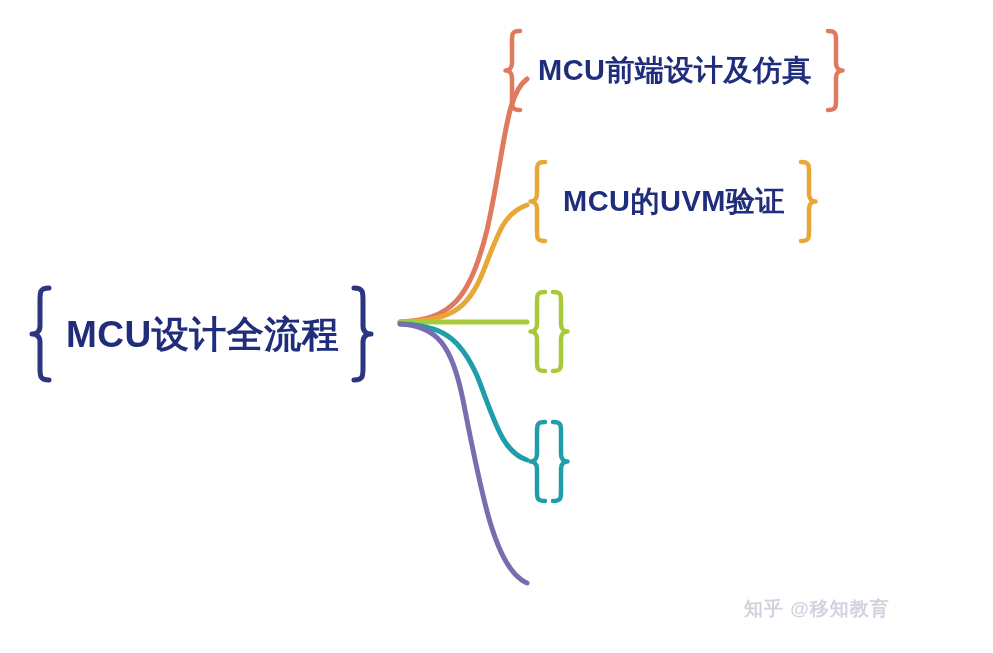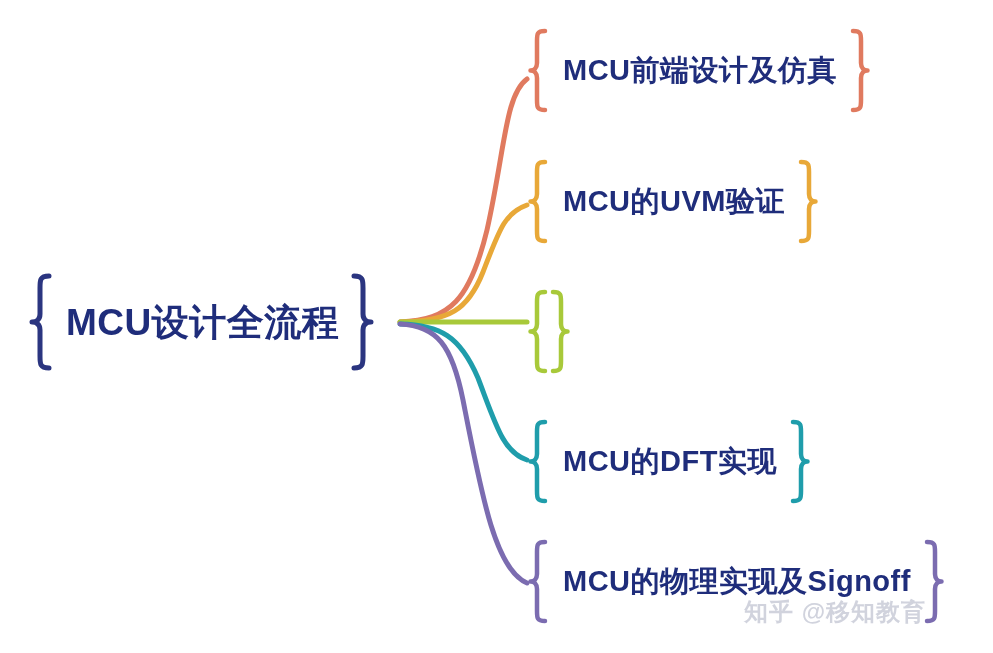--- a/index.html
+++ b/index.html
@@ -41,47 +41,47 @@
 
   
   .brace {
     display: block;
     flex: 0 0 auto;
   }
 
   
   #root-node {
     left: 28px;
-    top: 272px;
+    top: 284px;
   }
   #root-node .node-label {
     font-size: 37px;
     color: #1f2d7b;
     padding: 0 10px 0 12px;
   }
 
   
   .branch-node .node-label {
     font-size: 29px;
     color: #1f2d7b;
     padding: 0 12px 0 14px;
   }
 
-  #branch-0 { left: 527px; top: 27px; }
+  #branch-0 { left: 502px; top: 27px; }
   #branch-1 { left: 527px; top: 158px; justify-content: center; }
   #branch-2 { left: 527px; top: 288px; }
   #branch-3 { left: 527px; top: 418px; }
   #branch-4 { left: 527px; top: 538px; }
 
   
   #watermark {
     position: absolute;
     left: 744px;
     top: 596px;
-    font-size: 24px;
+    font-size: 19px;
     font-weight: bold;
     color: #c9ccd8;
     opacity: 0.85;
     letter-spacing: 1px;
     white-space: nowrap;
     user-select: none;
   }
 </style>
 </head>
 <body>
@@ -134,31 +134,21 @@
     </svg>
     <svg class="brace" width="22" height="87" viewBox="0 0 22 87" xmlns="http://www.w3.org/2000/svg">
       <path d="M 4 4 C 12 4, 12 7, 12 14 L 12 36 C 12 41, 15 43.5, 18.5 43.5 C 15 43.5, 12 46, 12 51 L 12 73 C 12 80, 12 83, 4 83" fill="none" stroke="#a8c93a" stroke-width="4.5" stroke-linecap="round" stroke-linejoin="round"></path>
     </svg>
   </div>
 
   <div class="node branch-node" id="branch-3">
     <svg class="brace" width="22" height="87" viewBox="0 0 22 87" xmlns="http://www.w3.org/2000/svg">
       <path d="M 18 4 C 10 4, 10 7, 10 14 L 10 36 C 10 41, 7 43.5, 3.5 43.5 C 7 43.5, 10 46, 10 51 L 10 73 C 10 80, 10 83, 18 83" fill="none" stroke="#1f9dab" stroke-width="4.5" stroke-linecap="round" stroke-linejoin="round"></path>
     </svg>
-    <span class="node-label">MCU的DFT实现</span>
     <svg class="brace" width="22" height="87" viewBox="0 0 22 87" xmlns="http://www.w3.org/2000/svg">
       <path d="M 4 4 C 12 4, 12 7, 12 14 L 12 36 C 12 41, 15 43.5, 18.5 43.5 C 15 43.5, 12 46, 12 51 L 12 73 C 12 80, 12 83, 4 83" fill="none" stroke="#1f9dab" stroke-width="4.5" stroke-linecap="round" stroke-linejoin="round"></path>
     </svg>
   </div>
 
-  <div class="node branch-node" id="branch-4">
-    <svg class="brace" width="22" height="87" viewBox="0 0 22 87" xmlns="http://www.w3.org/2000/svg">
-      <path d="M 18 4 C 10 4, 10 7, 10 14 L 10 36 C 10 41, 7 43.5, 3.5 43.5 C 7 43.5, 10 46, 10 51 L 10 73 C 10 80, 10 83, 18 83" fill="none" stroke="#7b6cb0" stroke-width="4.5" stroke-linecap="round" stroke-linejoin="round"></path>
-    </svg>
-    <span class="node-label">MCU的物理实现及Signoff</span>
-    <svg class="brace" width="22" height="87" viewBox="0 0 22 87" xmlns="http://www.w3.org/2000/svg">
-      <path d="M 4 4 C 12 4, 12 7, 12 14 L 12 36 C 12 41, 15 43.5, 18.5 43.5 C 15 43.5, 12 46, 12 51 L 12 73 C 12 80, 12 83, 4 83" fill="none" stroke="#7b6cb0" stroke-width="4.5" stroke-linecap="round" stroke-linejoin="round"></path>
-    </svg>
-  </div>
 
   <div id="watermark">知乎 @移知教育</div>
 
 </div>
 
 </body></html>

